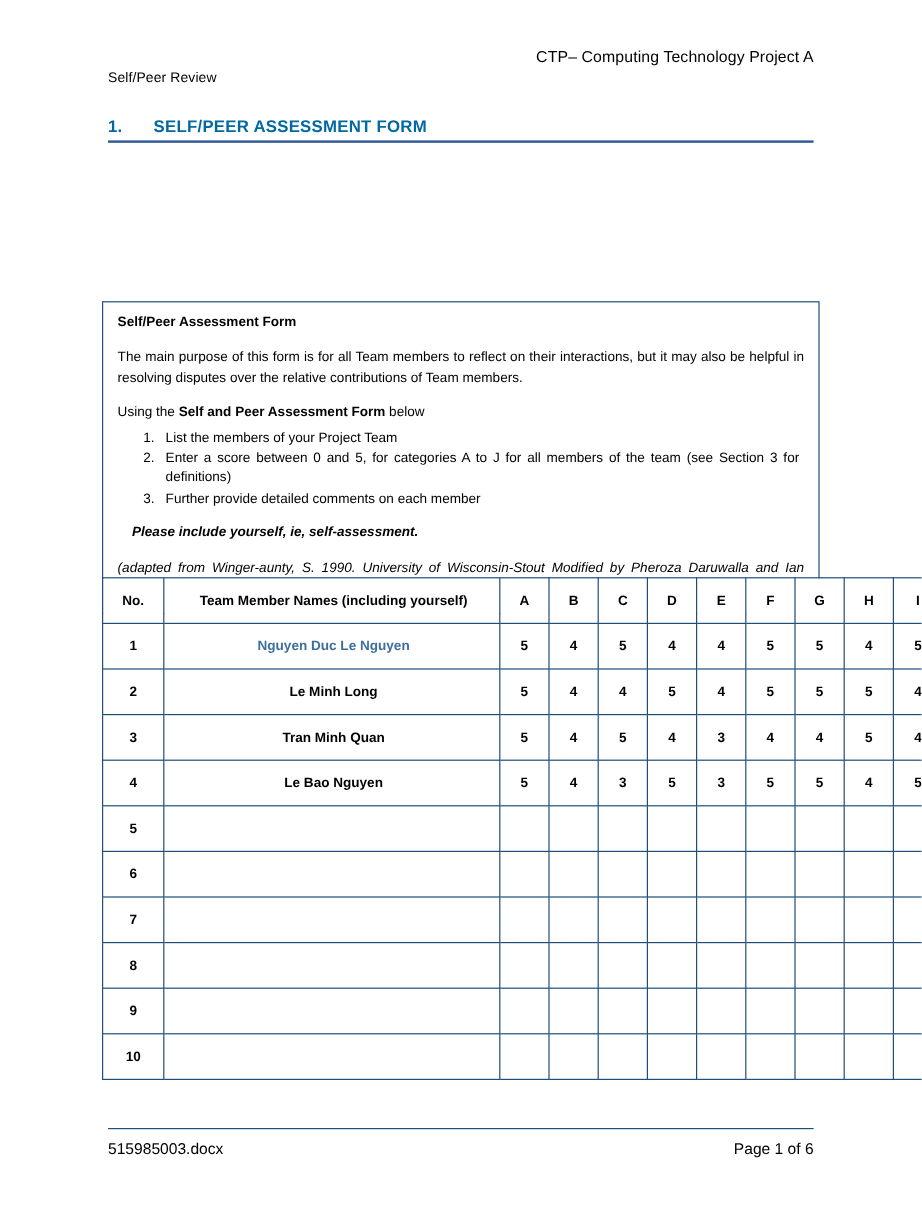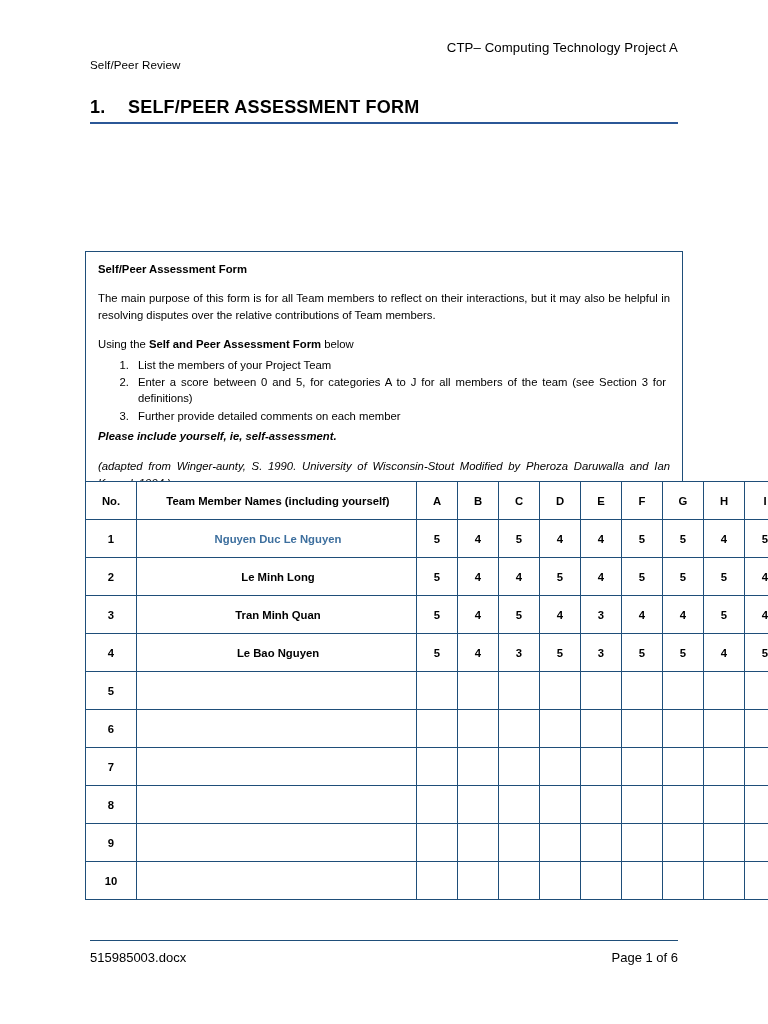--- a/index.html
+++ b/index.html
@@ -52,23 +52,23 @@
   
   .h1-wrap {
     position: absolute;
     left: 90px;
     top: 97px;
     width: 588px;
     border-bottom: 2px solid #2b5797;
     padding-bottom: 4px;
   }
   .h1-wrap .h1 {
-    font-size: 18px;
+    font-size: 14px;
     font-weight: bold;
-    color: #000000;
+    color: #0369a1;
     letter-spacing: 0.2px;
     white-space: nowrap;
   }
   .h1-num { display: inline-block; width: 38px; }
 
   
   table.tbl {
     border-collapse: collapse;
     table-layout: fixed;
   }
@@ -114,21 +114,21 @@
     list-style: decimal;
   }
   ol.instr-list li {
     margin: 0 0 1px 0;
     text-align: justify;
     padding-left: 6px;
   }
   .instr-bold-italic {
     font-weight: bold;
     font-style: italic;
-    margin: 0;
+    margin: 12px;
   }
   .instr-credit {
     font-style: italic;
     text-align: justify;
     margin: 14px 0 0 0;
   }
 
   
   .scores-table {
     position: absolute;

